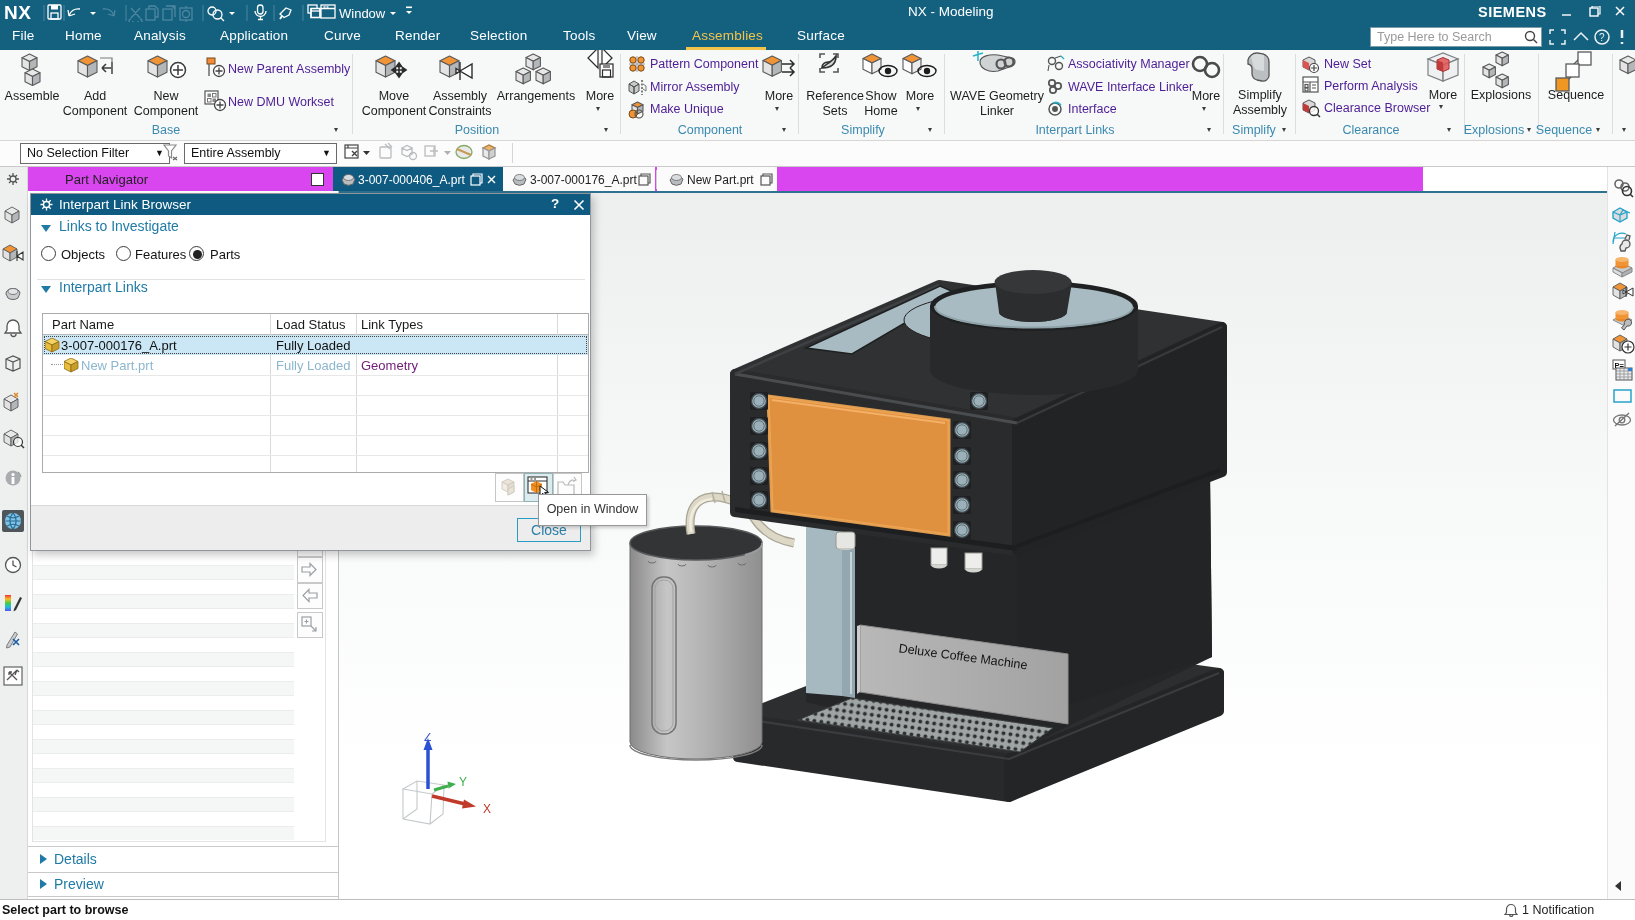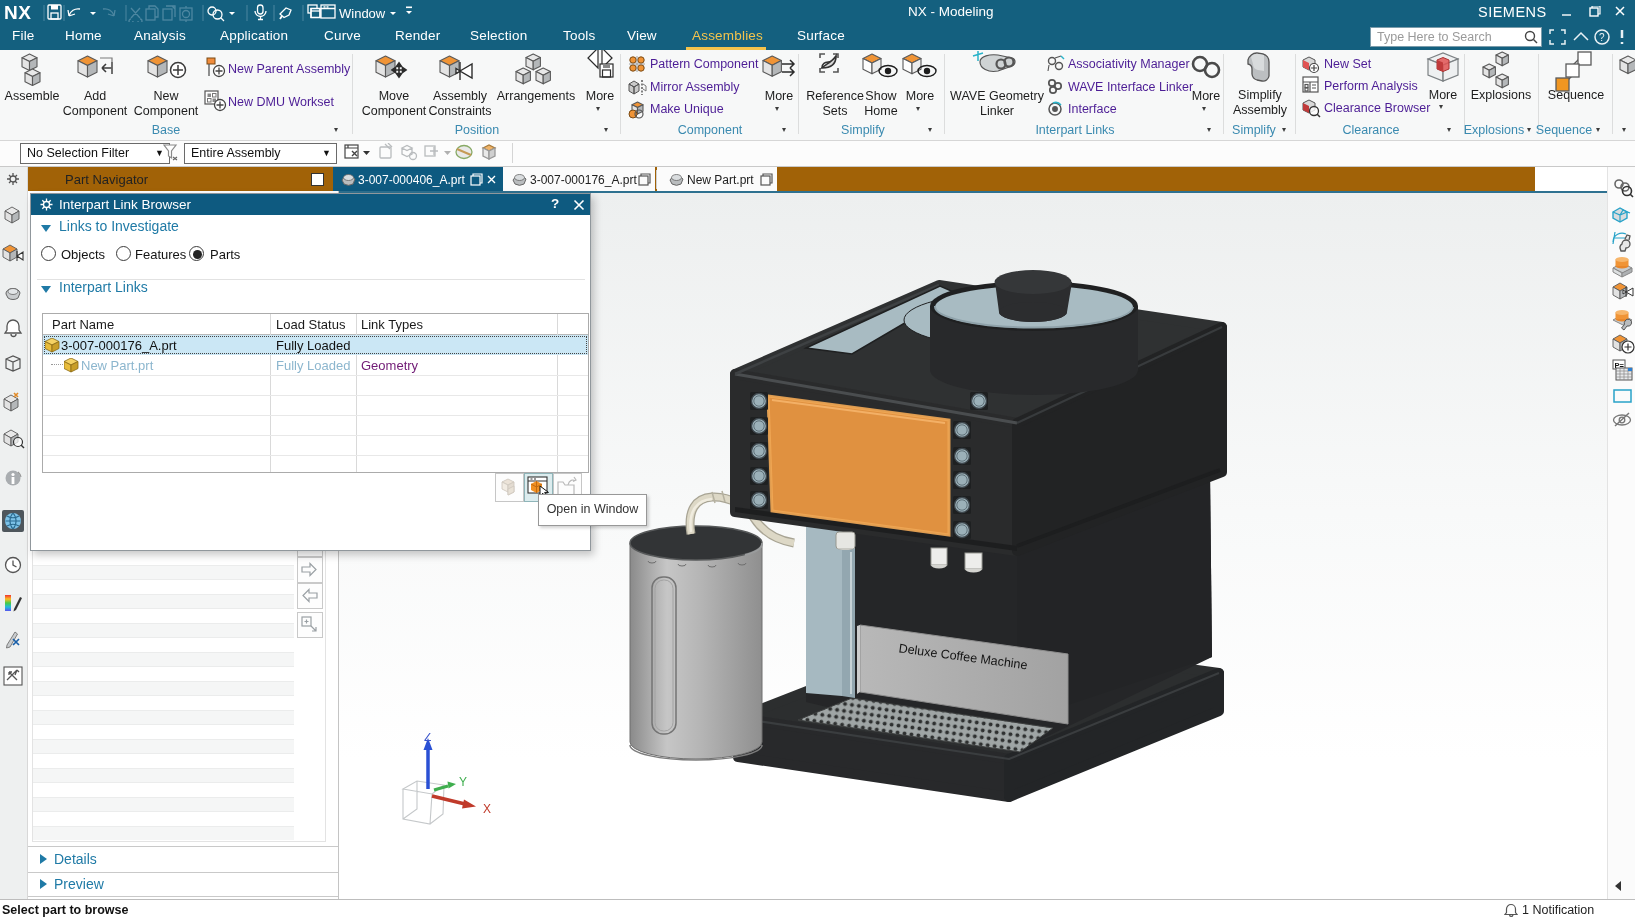--- a/index.html
+++ b/index.html
@@ -11,21 +11,21 @@
 .mi{position:absolute;top:28px;font-size:13.5px;color:#fff;letter-spacing:.2px}
 .tbtxt{position:absolute;color:#fff}
 #ribbon{left:0;top:50px;width:1635px;height:90px;background:#f7f8f8;border-bottom:1px solid #d6d6d6}
 .rsep{position:absolute;top:4px;width:1px;height:80px;background:#dcdddd}
 .rtxt{position:absolute;font-size:12.5px;color:#1d1d1d;text-align:center;line-height:14.5px;white-space:nowrap}
 .stxt{position:absolute;font-size:12.5px;color:#4c1d95;white-space:nowrap}
 .dar{position:absolute;font-size:8px;color:#3c3c3c}
 #filterrow{left:0;top:141px;width:1635px;height:25px;background:#fcfcfc;border-bottom:1px solid #c9c9c9}
 .dd{position:absolute;top:2px;height:19px;background:#fff;border:1px solid #6a6a6a;font-size:12.5px;color:#111;line-height:19px;padding-left:6px}
 .dd .da{position:absolute;right:5px;top:0;font-size:9px;color:#111}
-#tabrow{left:0;top:167px;width:1535px;height:24px;background:#a16207}
+#tabrow{left:0;top:167px;width:1423px;height:24px;background:#d946ef}
 #sidebar{left:0;top:167px;width:27px;height:732px;background:#eef0f0;border-right:1px solid #d8d8d8}
 #leftpanel{left:28px;top:191px;width:310px;height:708px;background:#fff;border-right:1px solid #c4c4c4}
 #viewport{left:339px;top:191px;width:1268px;height:708px;background:linear-gradient(#edefef,#f8f9f9 45%,#fff 80%);border-top:2px solid #2e7190}
 #righttb{left:1607px;top:167px;width:28px;height:732px;background:#fbfbfb;border-left:1px solid #e3e3e3}
 #statusbar{left:0;top:899px;width:1635px;height:21px;background:#fff;border-top:1px solid #bdbdbd}
 #dialog{left:30px;top:193px;width:559px;height:356px;background:#fff;border:1px solid #90979c;box-shadow:3px 4px 8px rgba(0,0,0,.22);z-index:20}
 #dlgtitle{position:absolute;left:0;top:0;width:100%;height:21px;background:#0e5a80;color:#fff}
 #dlgfoot{position:absolute;left:0;bottom:0;width:100%;height:44px;background:#ededee;border-top:1px solid #d8d8d8}
 .sechdr{position:absolute;font-size:14px;color:#1f7aa6;white-space:nowrap}
 .stri{position:absolute;width:0;height:0;border-left:5px solid transparent;border-right:5px solid transparent;border-top:7px solid #1f7aa6}
@@ -101,21 +101,21 @@
         <rect x="0" y="0" width="14" height="13"></rect>
         <path d="M0 3.5 h14 M2.5 1.8 h2 M5.5 1.8 h2"></path>
       </g>
   <path d="M390 8 l3 3 l3 -3 z" fill="#fff" stroke="none"></path>
   <path d="M406 7 l3 3 l3 -3 z" fill="#fff" stroke="none"></path>
       <rect x="406" y="2.5" width="6" height="1.6" fill="#fff" stroke="none"></rect>
  </svg>
  <div class="tbtxt" style="left:339px;top:6px;font-size:13px">Window</div>
 
  <div class="tbtxt" style="left:908px;top:4px;font-size:13.5px">NX - Modeling</div>
- <div class="tbtxt" style="left:1478px;top:4px;font-size:14.5px;font-weight:normal;letter-spacing:.5px">SIEMENS</div>
+ <div class="tbtxt" style="left:1478px;top:4px;font-size:14.5px;font-weight:bold;letter-spacing:.5px">SIEMENS</div>
  <svg class="abs" style="left:1560px;top:6px" width="75" height="12" fill="none" stroke="#fff" stroke-width="1.4">
   <line x1="2" y1="9" x2="11" y2="9"></line>
   <g transform="translate(28,0)">
         <rect x="2" y="2" width="8" height="8"></rect>
         <path d="M4 2 V0 h8 v8 h-2" stroke-width="1.2"></path>
       </g>
   <path d="M56 1 l8 8 M64 1 l-8 8" stroke-width="1.5"></path>
  </svg>
  <div class="abs" style="left:1370px;top:27px;width:170px;height:18px;background:#fff;border:1px solid #7b9cab">
    <div style="position:absolute;left:6px;top:2px;font-size:12.5px;color:#9a9a9a">Type Here to Search</div>
@@ -1011,14 +1011,17 @@
         <path d="M9.5 5 l0 12 M4 8 l5.5 3 5.5 -3" stroke="#c26a10" stroke-width="1" fill="none"></path>
         <path d="M13 10 l0 10 l2.8 -2.8 l1.7 4 2 -1 -1.8 -3.8 3.8 0 z" fill="#fff" stroke="#111" stroke-width="1"></path>
       </svg>
  </div>
  <div class="abs" style="left:522px;top:279px;width:27px;height:27px;border:1px solid #c6c6c6;background:#fdfdfd">
    <svg class="abs" style="left:2px;top:2px" width="23" height="23" fill="none" stroke="#b9b9b9" stroke-width="1.2">
         <path d="M2 9 V20 h16 V9 M2 9 V6 h5 l2 3 h9 v3"></path>
         <path d="M12 9 C13 4 17 3 19 5 m-1 -4 l2 3 -3 1.5"></path>
       </svg>
  </div>
+ <div id="dlgfoot">
+  <div class="abs" style="left:486px;top:12px;width:62px;height:22px;border:1.5px solid #2d9cc3;background:#ededee;font-size:14px;color:#2b7fa7;text-align:center;line-height:22px">Close</div>
+ </div>
 </div>
 <div id="tooltip" class="abs">Open in Window</div>
 
 </body></html>

